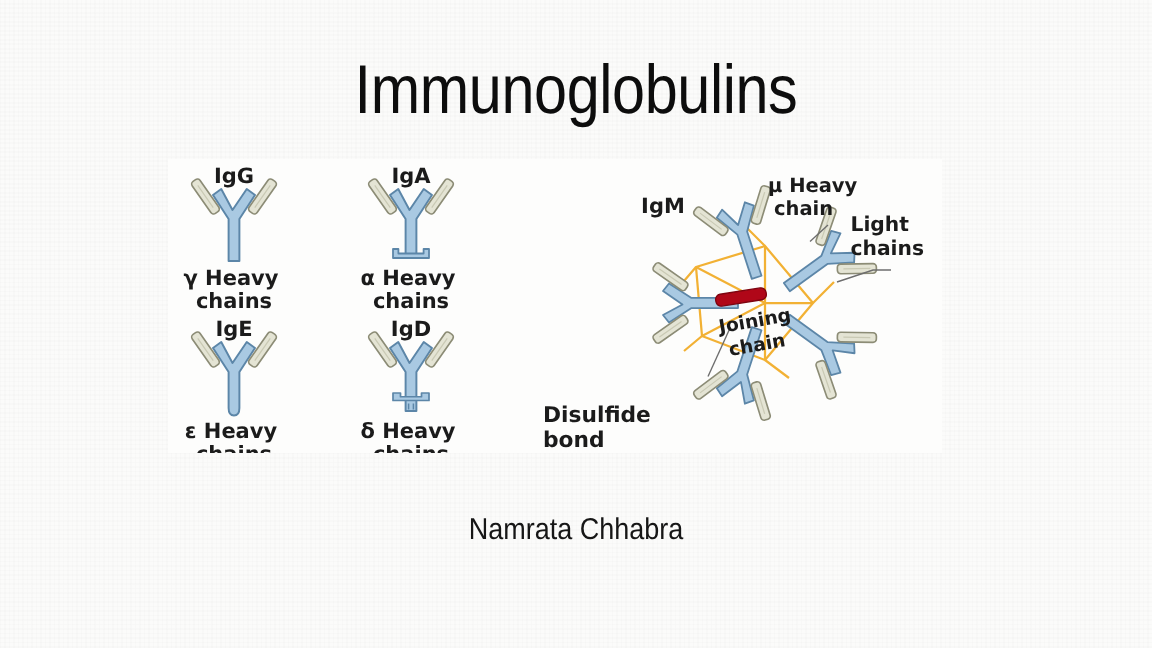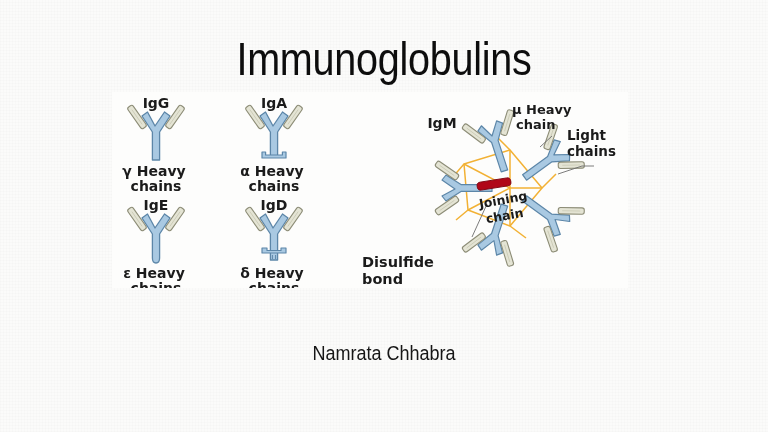--- a/index.html
+++ b/index.html
@@ -50,21 +50,21 @@
     line-height: 26px;
     color: #161616;
     font-family: "Liberation Sans Narrow", "Liberation Sans", sans-serif;
     transform: scaleX(0.9);
     transform-origin: center;
     white-space: nowrap;
   }
   #figure {
     position: absolute;
     left: 112px;
-    top: 92px;
+    top: 106px;
     width: 516px;
     height: 196px;
   }
   #figure svg { display: block; }
   .fig-label {
     font-family: "DejaVu Sans", "Liberation Sans", sans-serif;
     font-weight: bold;
     fill: #1b1b1b;
   }
 </style>

